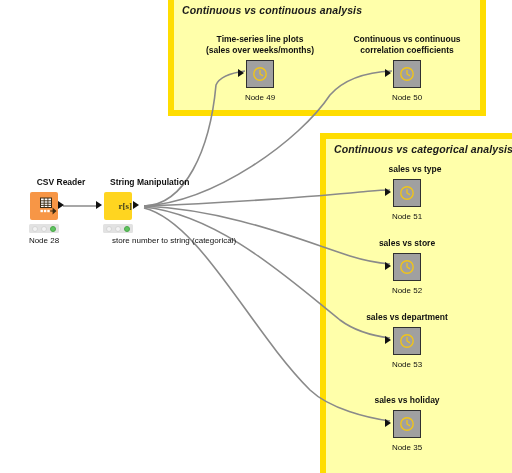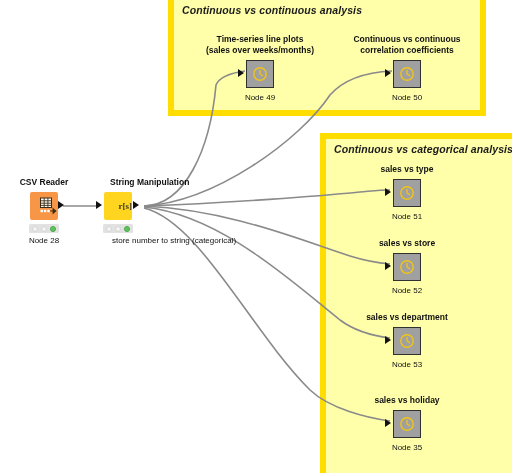--- a/index.html
+++ b/index.html
@@ -140,21 +140,21 @@
       <path d="M144,206 C185,205 210,150 216,85 C219,78 230,73 245,71"></path>
       <path d="M144,206 C215,202 300,140 330,95 C345,78 370,72 392,71"></path>
       <path d="M144,206 C230,203 320,196 360,192 C372,191 380,190 390,190"></path>
       <path d="M144,206 C230,210 300,240 350,256 C366,261 378,263 390,264"></path>
       <path d="M144,207 C220,215 290,280 340,320 C356,332 374,336 390,338"></path>
       <path d="M144,208 C200,222 250,330 310,390 C330,409 368,418 390,421"></path>
     </g>
   </svg>
 
   <div class="node src-node" style="left:22px;top:192px;width:44px;height:56px;">
-    <span class="node-title" style="top:-15px;">CSV Reader</span>
+    <span class="node-title" style="top:-15px;margin-left:17px;">CSV Reader</span>
     <div class="src-body orange" style="left:8px;top:0px;">
       <svg width="20" height="20" viewBox="0 0 20 20">
         <rect x="2.5" y="2" width="11" height="9.5" fill="#ffffff" stroke="#3a2b14" stroke-width="1"></rect>
         <line x1="2.5" y1="4.8" x2="13.5" y2="4.8" stroke="#3a2b14" stroke-width="0.9"></line>
         <line x1="2.5" y1="7.2" x2="13.5" y2="7.2" stroke="#3a2b14" stroke-width="0.9"></line>
         <line x1="2.5" y1="9.4" x2="13.5" y2="9.4" stroke="#3a2b14" stroke-width="0.9"></line>
         <line x1="6.2" y1="2" x2="6.2" y2="11.5" stroke="#3a2b14" stroke-width="0.9"></line>
         <line x1="9.9" y1="2" x2="9.9" y2="11.5" stroke="#3a2b14" stroke-width="0.9"></line>
         <rect x="2.5" y="13.8" width="2.4" height="2.4" fill="#ffffff"></rect>
         <rect x="5.9" y="13.8" width="2.4" height="2.4" fill="#ffffff"></rect>
@@ -206,21 +206,21 @@
     <div class="node-body" style="left:14px;top:0px;">
       <svg class="clock-ico" width="16" height="16" viewBox="0 0 16 16">
         <circle cx="8" cy="8" r="6.2" fill="none" stroke="#f0c419" stroke-width="1.4"></circle>
         <path d="M8 4.4 L8 8 L10.6 9.6" fill="none" stroke="#f0c419" stroke-width="1.3" stroke-linecap="round"></path>
       </svg>
     </div>
     <span class="node-sub" style="top:33px;">Node 50</span>
   </div>
 
   <div class="node view-node" style="left:379px;top:179px;width:56px;height:52px;">
-    <span class="node-title" style="top:-15px;">sales vs type</span>
+    <span class="node-title" style="top:-15px;margin-left:8px;">sales vs type</span>
     <span class="port-in" style="left:6px;top:9px;"></span>
     <div class="node-body" style="left:14px;top:0px;">
       <svg class="clock-ico" width="16" height="16" viewBox="0 0 16 16">
         <circle cx="8" cy="8" r="6.2" fill="none" stroke="#f0c419" stroke-width="1.4"></circle>
         <path d="M8 4.4 L8 8 L10.6 9.6" fill="none" stroke="#f0c419" stroke-width="1.3" stroke-linecap="round"></path>
       </svg>
     </div>
     <span class="node-sub" style="top:33px;">Node 51</span>
   </div>
 

